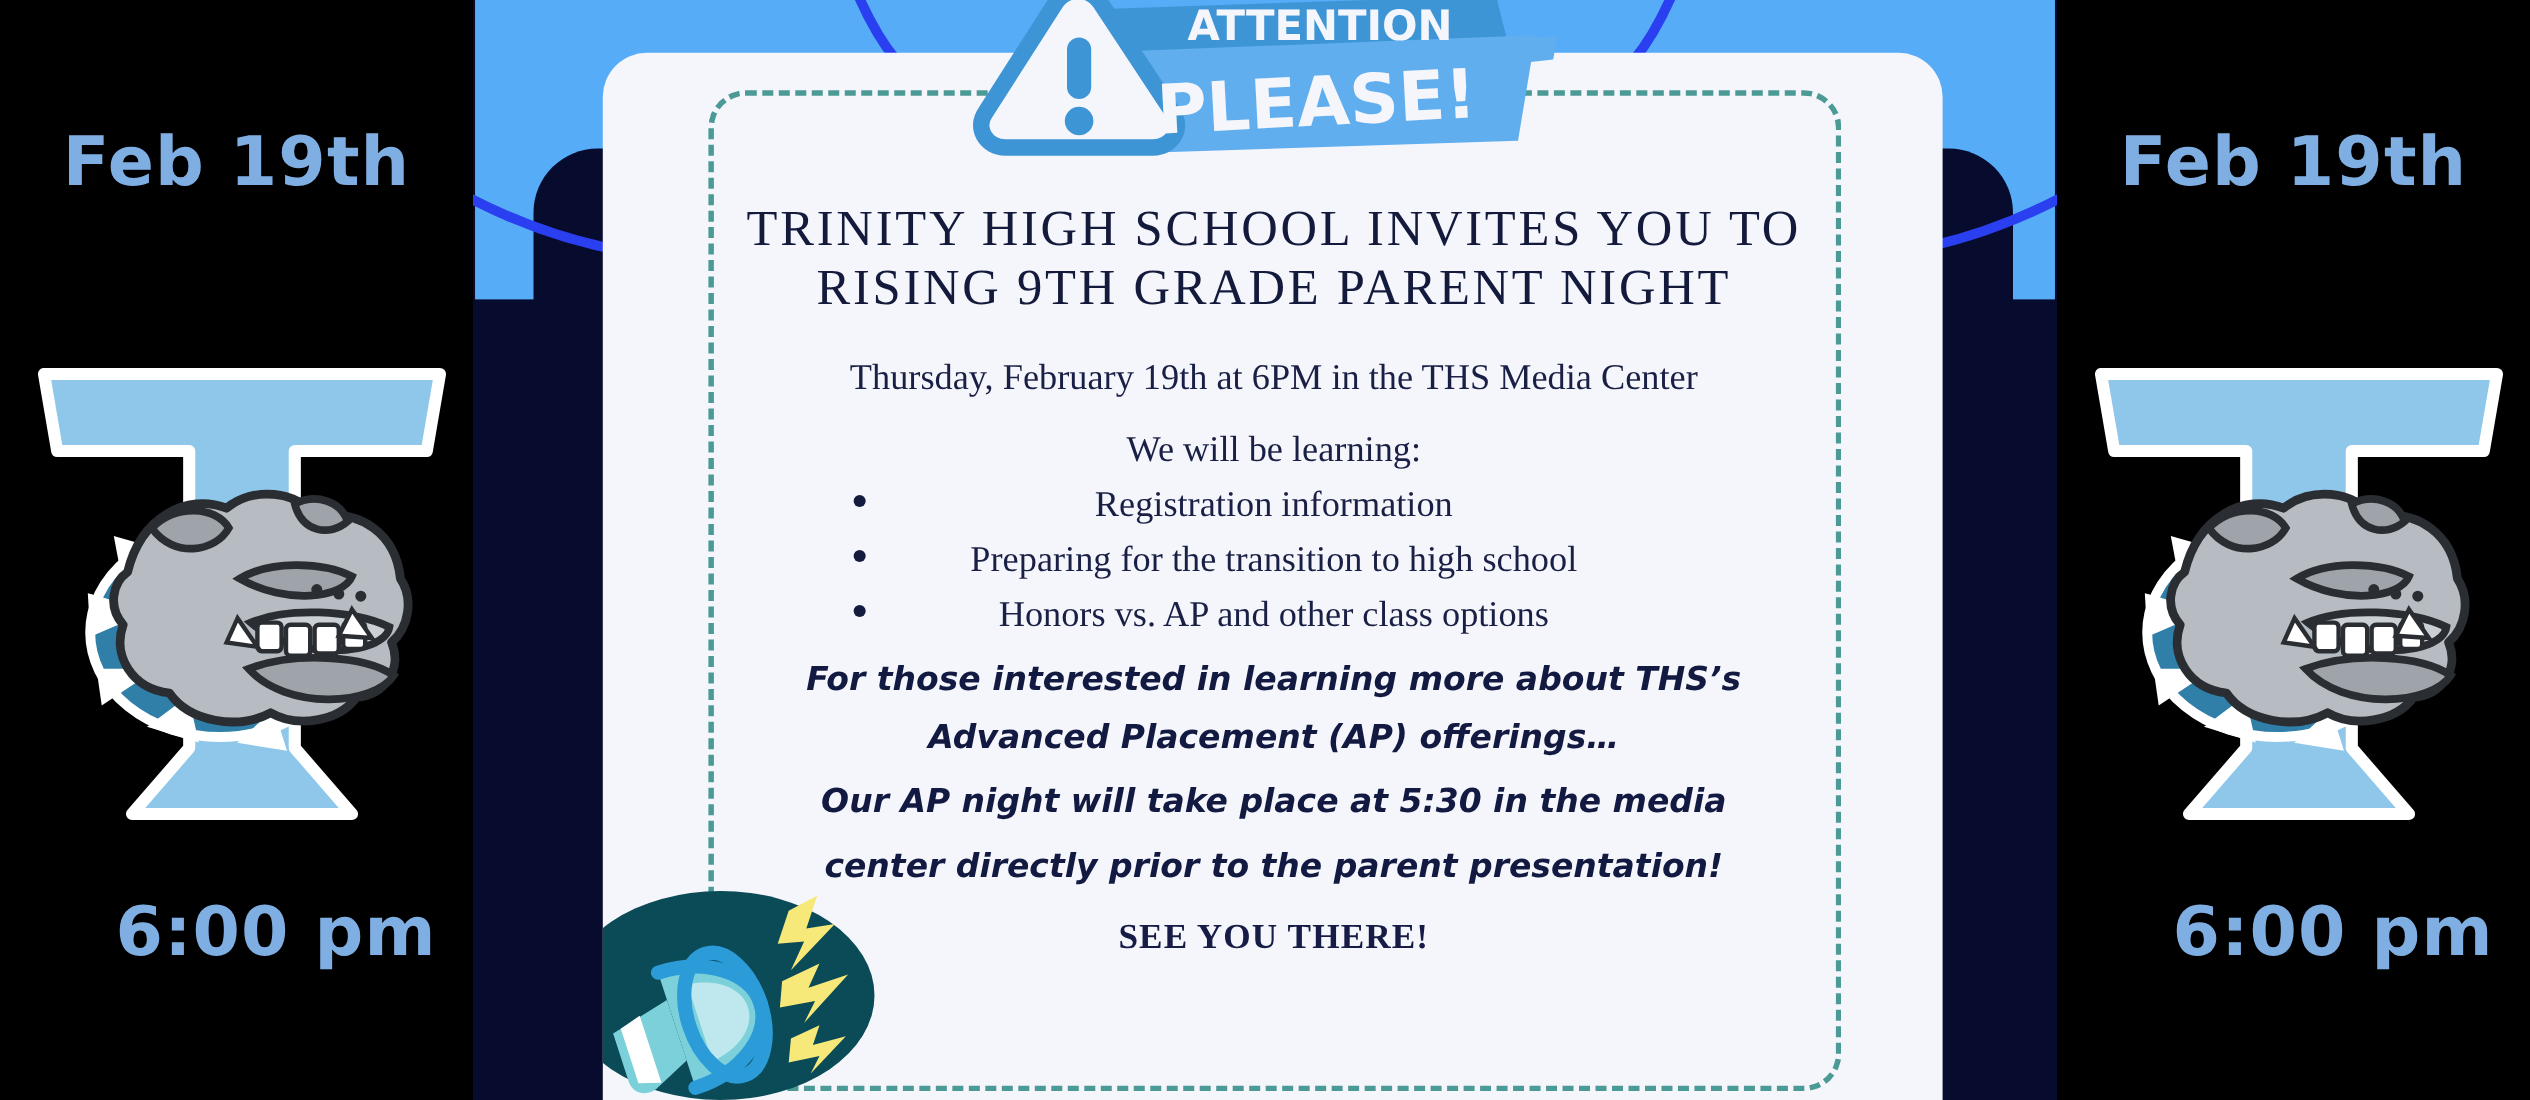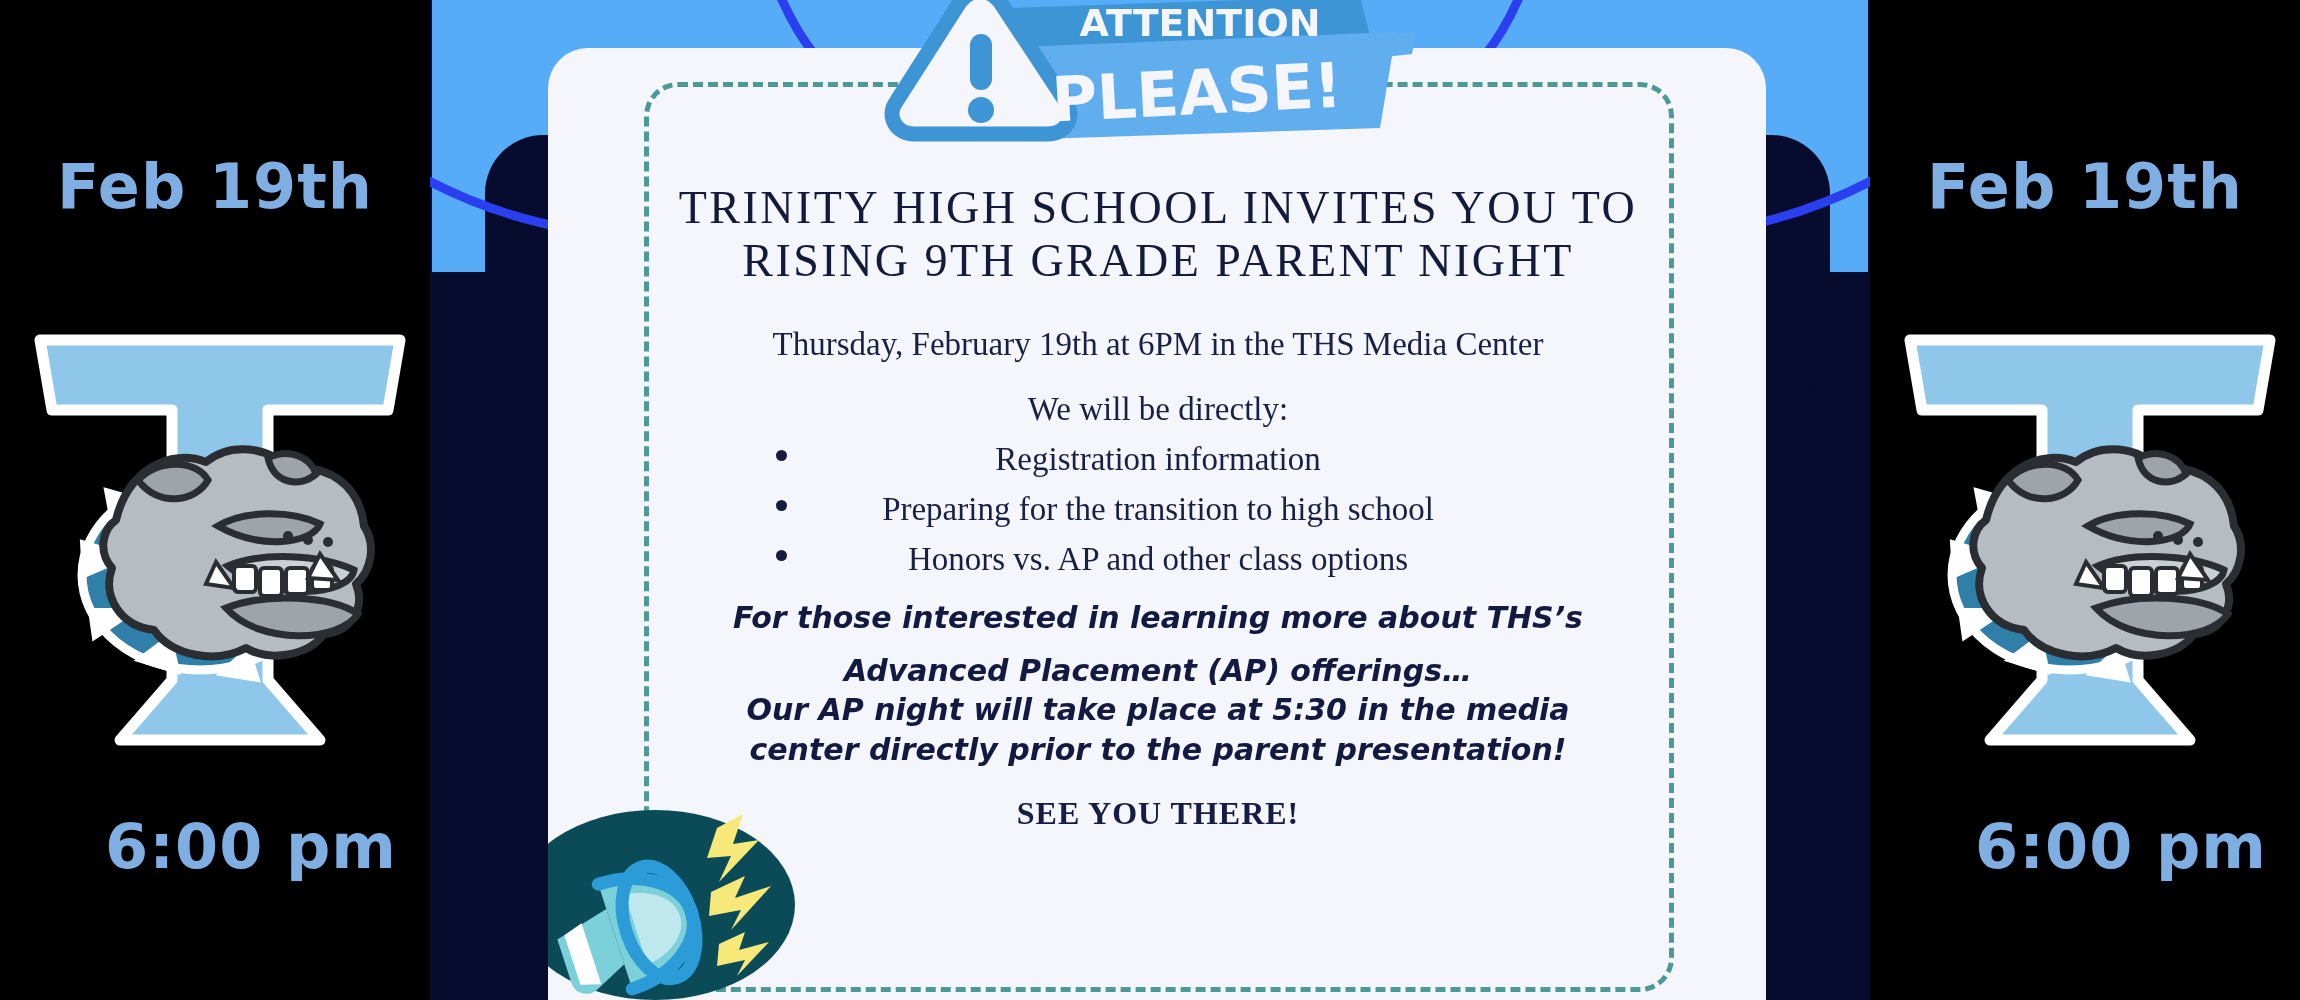--- a/index.html
+++ b/index.html
@@ -13,21 +13,21 @@
   .blue-blob-r{position:absolute;left:1668px;top:0;width:200px;height:272px;background:#56ACF7;border-bottom-left-radius:130px 120px;}
   .navy-round-l{position:absolute;left:485px;top:135px;width:150px;height:280px;background:#070C2E;border-radius:70px 70px 90px 90px;}
   .navy-round-r{position:absolute;left:1680px;top:135px;width:150px;height:280px;background:#070C2E;border-radius:70px 70px 90px 90px;}
   .swoosh{position:absolute;pointer-events:none;}
 
   
   .side{position:absolute;top:0;width:430px;height:1000px;}
   .side.left{left:0;}
   .side.right{left:1870px;}
   .side-date{position:absolute;top:110px;left:0;width:430px;text-align:center;
-    font-family:"DejaVu Sans",sans-serif;font-weight:bold;font-size:62px;color:#7FAEE3;letter-spacing:1px;margin-top:40px;}
+    font-family:"DejaVu Sans",sans-serif;font-weight:bold;font-size:62px;color:#7FAEE3;letter-spacing:1px;}
   .side-time{position:absolute;top:810px;left:0;width:502px;text-align:center;
     font-family:"DejaVu Sans",sans-serif;font-weight:bold;font-size:62px;color:#7FAEE3;letter-spacing:1px;}
   .logo{position:absolute;top:330px;left:20px;width:400px;height:430px;}
 
   
   .card{position:absolute;left:548px;top:48px;width:1218px;height:960px;background:#F5F6FB;
     border-radius:40px 40px 0 0;overflow:hidden;}
   .dashed{position:absolute;left:96px;top:34px;width:1030px;height:910px;
     border:5px dashed #4C9A96;border-radius:34px;box-sizing:border-box;}
 
@@ -40,21 +40,21 @@
       font-weight:400;color:#131A3B;}
   .sub{font-family:"Liberation Serif",serif;font-size:33px;margin-top:38px;color:#1A2045;}
   .lead{font-family:"Liberation Serif",serif;font-size:33px;margin-top:28px;color:#1A2045;}
   ul.bullets{list-style:none;margin:6px 0 0 0;padding:0;}
   ul.bullets li{font-family:"Liberation Serif",serif;font-size:33px;color:#1A2045;
     line-height:1.52;position:relative;}
   ul.bullets li .dot{position:absolute;left:118px;top:16px;width:11px;height:11px;border-radius:50%;background:#151B3E;}
   .ital{font-family:"DejaVu Sans",sans-serif;font-style:italic;font-weight:bold;font-size:30px;
     color:#131A42;line-height:1.22;margin-top:16px;}
   .ital2{font-family:"DejaVu Sans",sans-serif;font-style:italic;font-weight:bold;font-size:30px;
-    color:#131A42;line-height:1.22;margin-top:3px;}
+    color:#131A42;line-height:1.22;margin-top:22px;}
   .seeyou{font-family:Liberation Serif, serif;font-weight:bold;font-size:32px;color:#171C46;
     letter-spacing:1px;margin-top:26px;}
 
   
   .megaphone{position:absolute;left:505px;top:790px;width:330px;height:210px;}
 </style>
 </head>
 <body>
 
 <div class="stage">
@@ -155,21 +155,21 @@
     <div class="side-time">6:00 pm</div>
   </div>
 
   <div class="card">
     <div class="dashed"></div>
 
     <div class="content">
       <div class="hl">TRINITY HIGH SCHOOL INVITES YOU TO</div>
       <div class="hl">RISING 9TH GRADE PARENT NIGHT</div>
       <div class="sub">Thursday, February 19th at 6PM in the THS Media Center</div>
-      <div class="lead">We will be directly:</div>
+      <div class="lead">We will be learning:</div>
 
       <ul class="bullets">
         <li>
           <span class="dot"></span>
           <span>Registration information</span>
         </li>
         <li>
           <span class="dot"></span>
           <span>Preparing for the transition to high school</span>
         </li>

